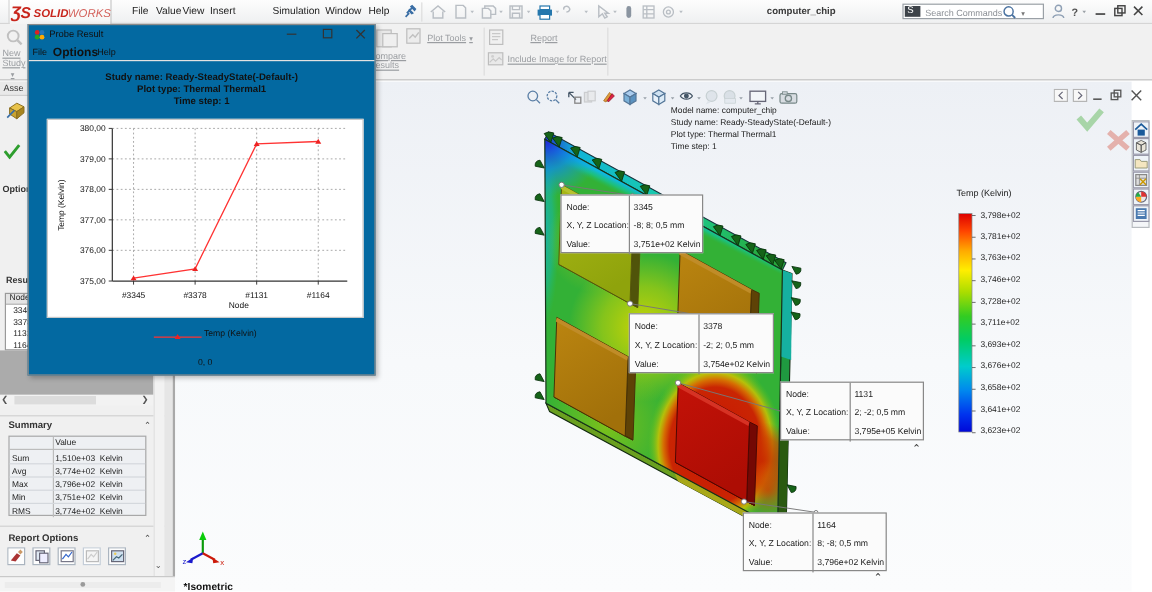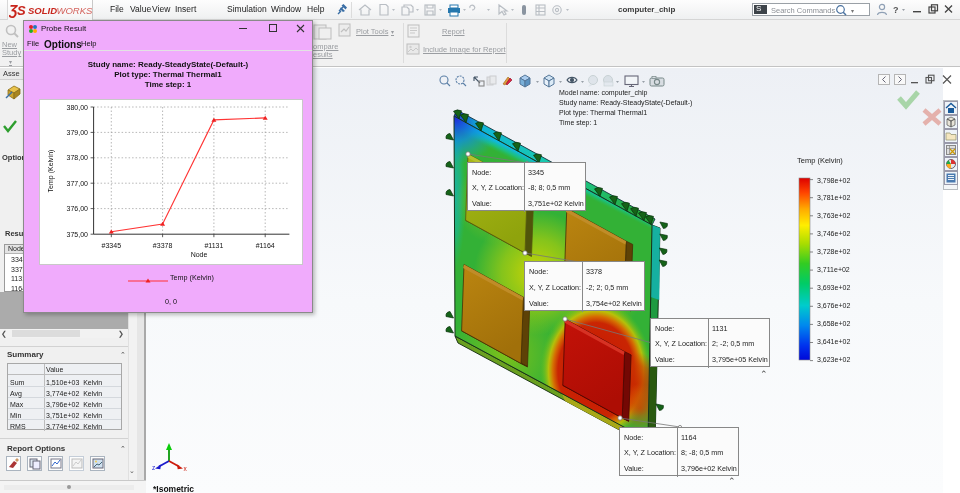--- a/index.html
+++ b/index.html
@@ -64,21 +64,21 @@
   </g>
   <rect x="166" y="2" width="4" height="10" rx="2" fill="#8a94a0"></rect>
   <g stroke="#b9bec4" stroke-width="1.1" fill="none">
     <rect x="180" y="2" width="9" height="10"></rect>
       <path d="M183,2 V12 M180,5 H189 M180,8.5 H189"></path>
     <circle cx="201" cy="7" r="4.2"></circle>
       <circle cx="201" cy="7" r="1.6"></circle>
   </g>
   <path d="M210,6 l3,0 l-1.5,2 z" fill="#b9bec4"></path>
 </svg>
-<div class="abs" style="left:618px;top:5px;font-size:8px;font-weight:bold;color:#3a3a3a;text-align:right;">computer_chip</div>
+<div class="abs" style="left:639px;top:5px;font-size:8px;font-weight:bold;color:#3a3a3a;text-align:right;">computer_chip</div>
 
 <div class="abs" style="left:752px;top:3px;width:118px;height:13px;background:#fff;border:1px solid #9aa0a6;">
   <div class="abs" style="left:1px;top:1px;width:13px;height:9px;background:#3d4349;"></div>
   <div class="abs" style="left:3px;top:0px;color:#fff;font-size:8px;">S</div>
   <div class="abs" style="left:18px;top:2px;font-size:7.5px;color:#8c9096;">Search Commands</div>
   <svg class="abs" style="left:82px;top:0px;" width="13" height="12">
       <circle cx="5.5" cy="5.5" r="3.8" stroke="#4a72a0" stroke-width="1.2" fill="none"></circle>
       <path d="M8.2,8.2 L11,11" stroke="#4a72a0" stroke-width="1.5"></path>
     </svg>
   <div class="abs" style="left:98px;top:3px;font-size:6px;color:#777;">▾</div>
@@ -566,21 +566,21 @@
     <circle cx="7" cy="63" r="4.5" fill="#e8e8e8" stroke="#667"></circle>
       <path d="M7,58.5 a4.5,4.5 0 0 1 4.5,4.5 l-4.5,0 z" fill="#d33"></path>
       <path d="M7,67.5 a4.5,4.5 0 0 1 -4.5,-4.5 l4.5,0 z" fill="#fa2"></path>
       <path d="M2.5,63 a4.5,4.5 0 0 1 2,-3.8 l2.5,3.8 z" fill="#2a4"></path>
     <rect x="0.5" y="70.5" width="13" height="13" fill="#eef3f8" stroke="#99a"></rect>
     <rect x="2.5" y="72.5" width="9" height="9" fill="#4a7ab0"></rect>
       <path d="M4,74.5 h6 M4,76.5 h6 M4,78.5 h6" stroke="#fff" stroke-width="0.9"></path>
   </g>
 </svg>
 
-<div class="abs" style="left:23px;top:20px;width:290px;height:293px;background:#f0abfc;border:1px solid #8a8a8a;box-shadow:2px 2px 4px rgba(0,0,0,0.25);">
+<div class="abs" style="left:23px;top:20px;width:290px;height:293px;background:#0369a1;border:1px solid #8a8a8a;box-shadow:2px 2px 4px rgba(0,0,0,0.25);">
 
   <svg class="abs" style="left:4px;top:3px;" width="10" height="10">
     <circle cx="3" cy="3" r="2" fill="#d22"></circle>
       <circle cx="7" cy="3" r="2" fill="#27b"></circle>
       <circle cx="3" cy="7" r="2" fill="#2a2"></circle>
       <circle cx="7" cy="7" r="2" fill="#fa0"></circle>
   </svg>
   <div class="abs" style="left:17px;top:3px;font-size:7.8px;color:#111;">Probe Result</div>
   <div class="abs" style="left:215px;top:7px;width:8px;height:1.2px;background:#333;"></div>
   <div class="abs" style="left:245px;top:3px;width:7.5px;height:7.5px;border:1.2px solid #333;"></div>

